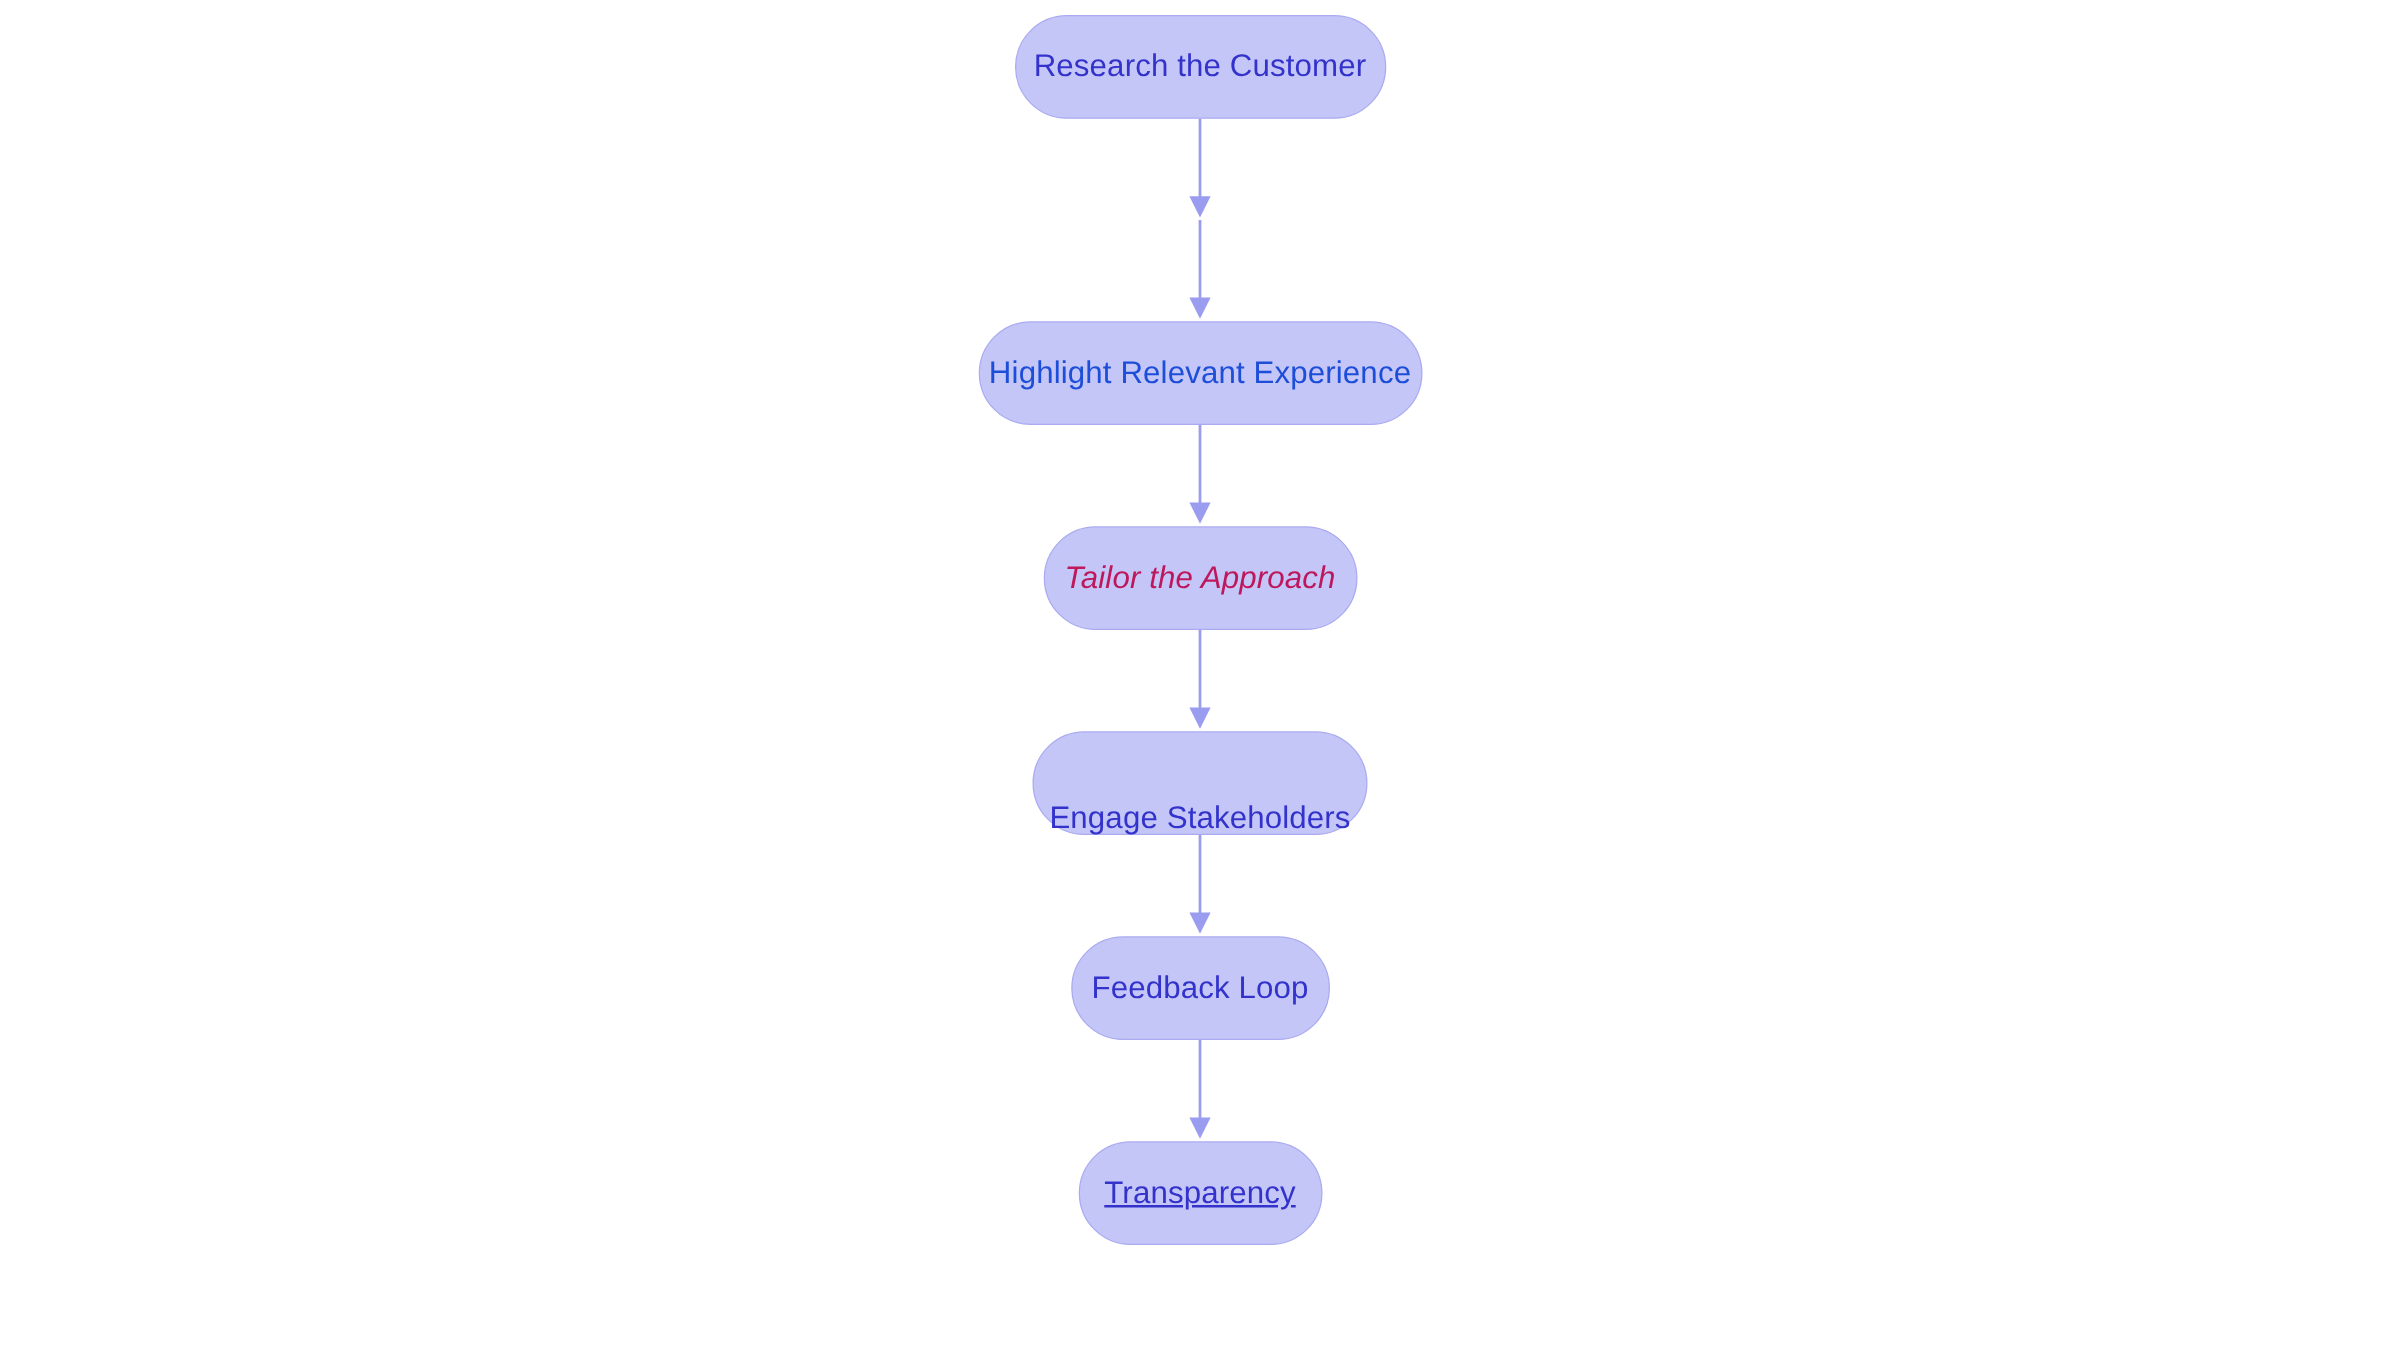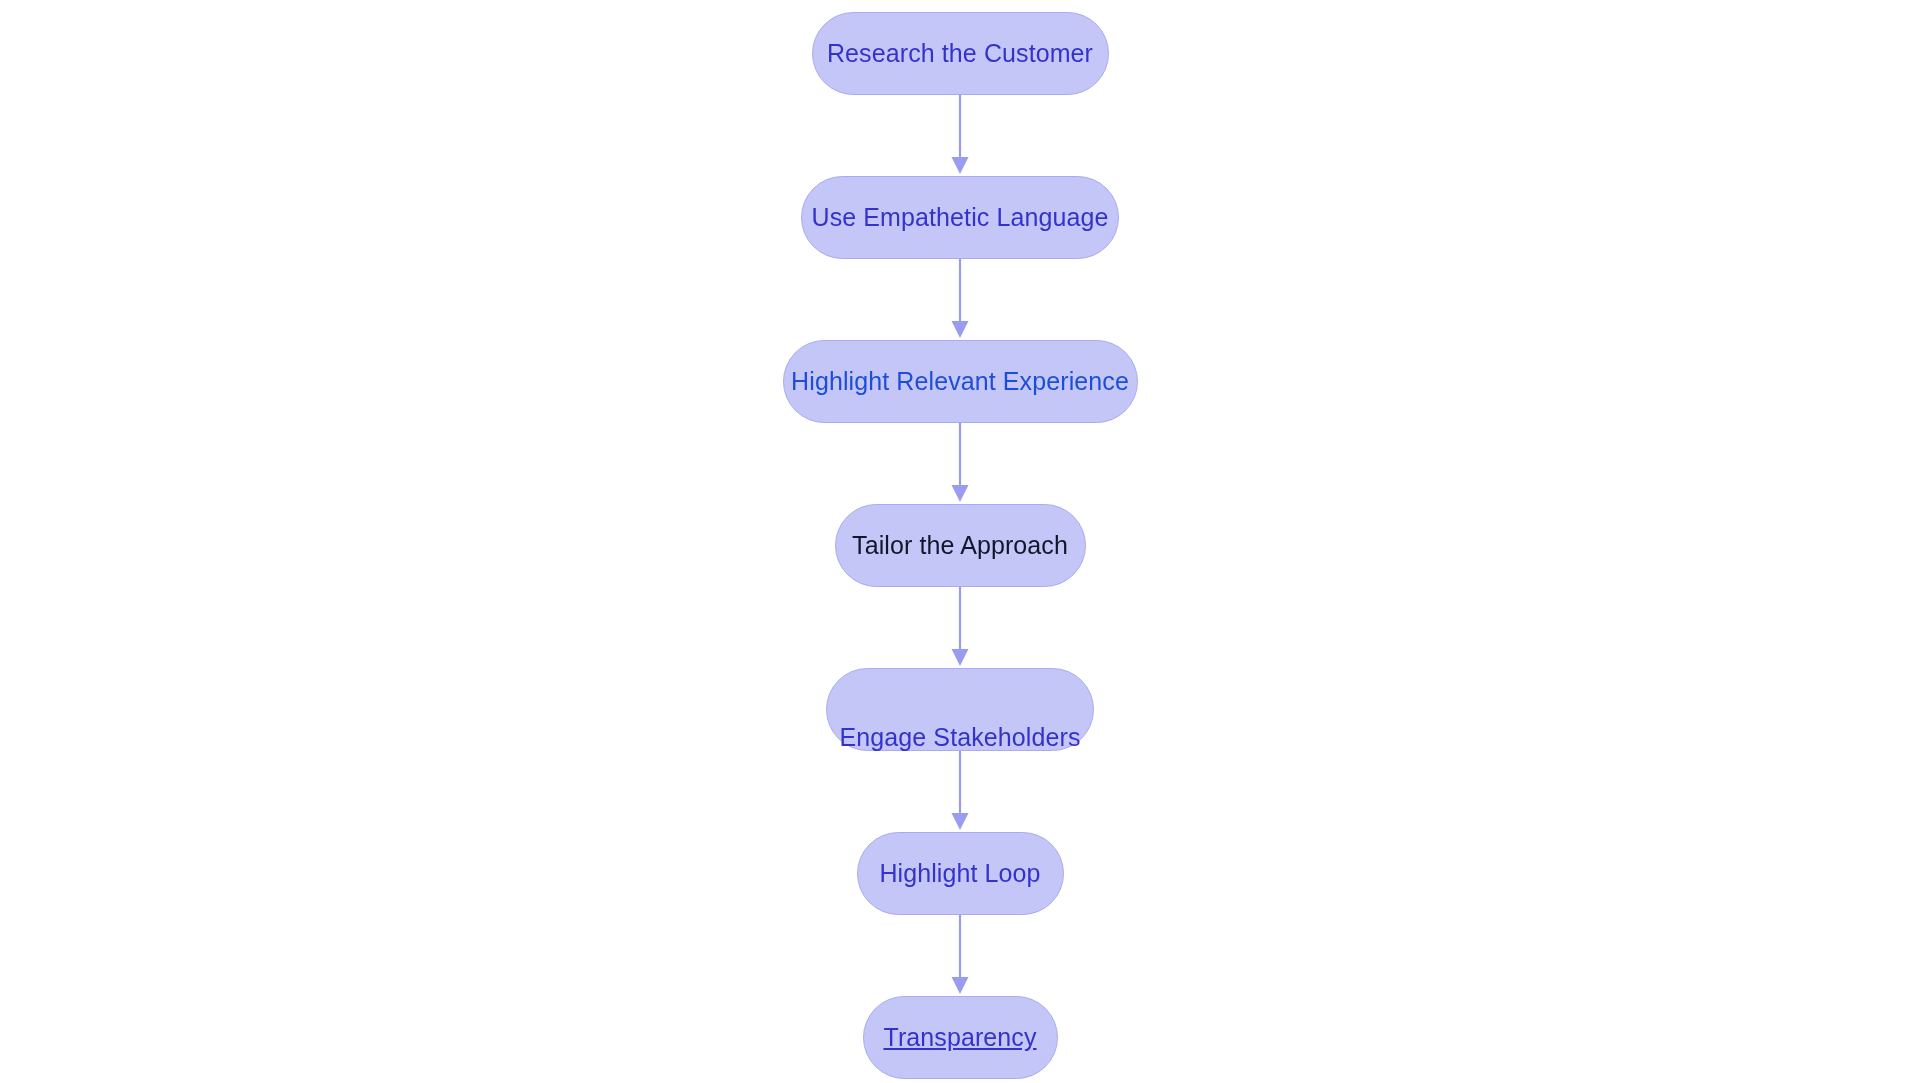--- a/index.html
+++ b/index.html
@@ -77,43 +77,40 @@
       <span>Research the Customer</span>
     </div>
 
     <div class="connector">
       <svg width="30" height="81" viewBox="0 0 30 81">
         <line x1="15" y1="0" x2="15" y2="63" stroke="#9a9cf0" stroke-width="2.2"></line>
         <polygon points="15,79 6.5,62 23.5,62" fill="#9a9cf0"></polygon>
       </svg>
     </div>
 
-    <div class="node" style="width: 318px; background: rgb(197, 198, 248); border-color: rgb(169, 170, 240); color: rgb(51, 51, 204);">
-      <span>Use Empathetic Language</span>
-    </div>
 
     <div class="connector">
       <svg width="30" height="81" viewBox="0 0 30 81">
         <line x1="15" y1="0" x2="15" y2="63" stroke="#9a9cf0" stroke-width="2.2"></line>
         <polygon points="15,79 6.5,62 23.5,62" fill="#9a9cf0"></polygon>
       </svg>
     </div>
 
     <div class="node" style="width: 355px; background: rgb(197, 198, 248); border-color: rgb(169, 170, 240); color: #1d4ed8;">
       <span>Highlight Relevant Experience</span>
     </div>
 
     <div class="connector">
       <svg width="30" height="81" viewBox="0 0 30 81">
         <line x1="15" y1="0" x2="15" y2="63" stroke="#9a9cf0" stroke-width="2.2"></line>
         <polygon points="15,79 6.5,62 23.5,62" fill="#9a9cf0"></polygon>
       </svg>
     </div>
 
-    <div class="node" style="width: 251px; background: rgb(197, 198, 248); border-color: rgb(169, 170, 240); color: #0f172a;">
+    <div class="node" style="width: 251px; background: rgb(197, 198, 248); border-color: rgb(169, 170, 240); color: #be185d; font-style: italic;">
       <span>Tailor the Approach</span>
     </div>
 
     <div class="connector">
       <svg width="30" height="81" viewBox="0 0 30 81">
         <line x1="15" y1="0" x2="15" y2="63" stroke="#9a9cf0" stroke-width="2.2"></line>
         <polygon points="15,79 6.5,62 23.5,62" fill="#9a9cf0"></polygon>
       </svg>
     </div>
 
@@ -122,21 +119,21 @@
     </div>
 
     <div class="connector">
       <svg width="30" height="81" viewBox="0 0 30 81">
         <line x1="15" y1="0" x2="15" y2="63" stroke="#9a9cf0" stroke-width="2.2"></line>
         <polygon points="15,79 6.5,62 23.5,62" fill="#9a9cf0"></polygon>
       </svg>
     </div>
 
     <div class="node" style="width: 207px; background: rgb(197, 198, 248); border-color: rgb(169, 170, 240); color: rgb(51, 51, 204);">
-      <span>Highlight Loop</span>
+      <span>Feedback Loop</span>
     </div>
 
     <div class="connector">
       <svg width="30" height="81" viewBox="0 0 30 81">
         <line x1="15" y1="0" x2="15" y2="63" stroke="#9a9cf0" stroke-width="2.2"></line>
         <polygon points="15,79 6.5,62 23.5,62" fill="#9a9cf0"></polygon>
       </svg>
     </div>
 
     <div class="node" style="width: 195px; background: rgb(197, 198, 248); border-color: rgb(169, 170, 240); color: rgb(51, 51, 204); text-decoration: underline;">

